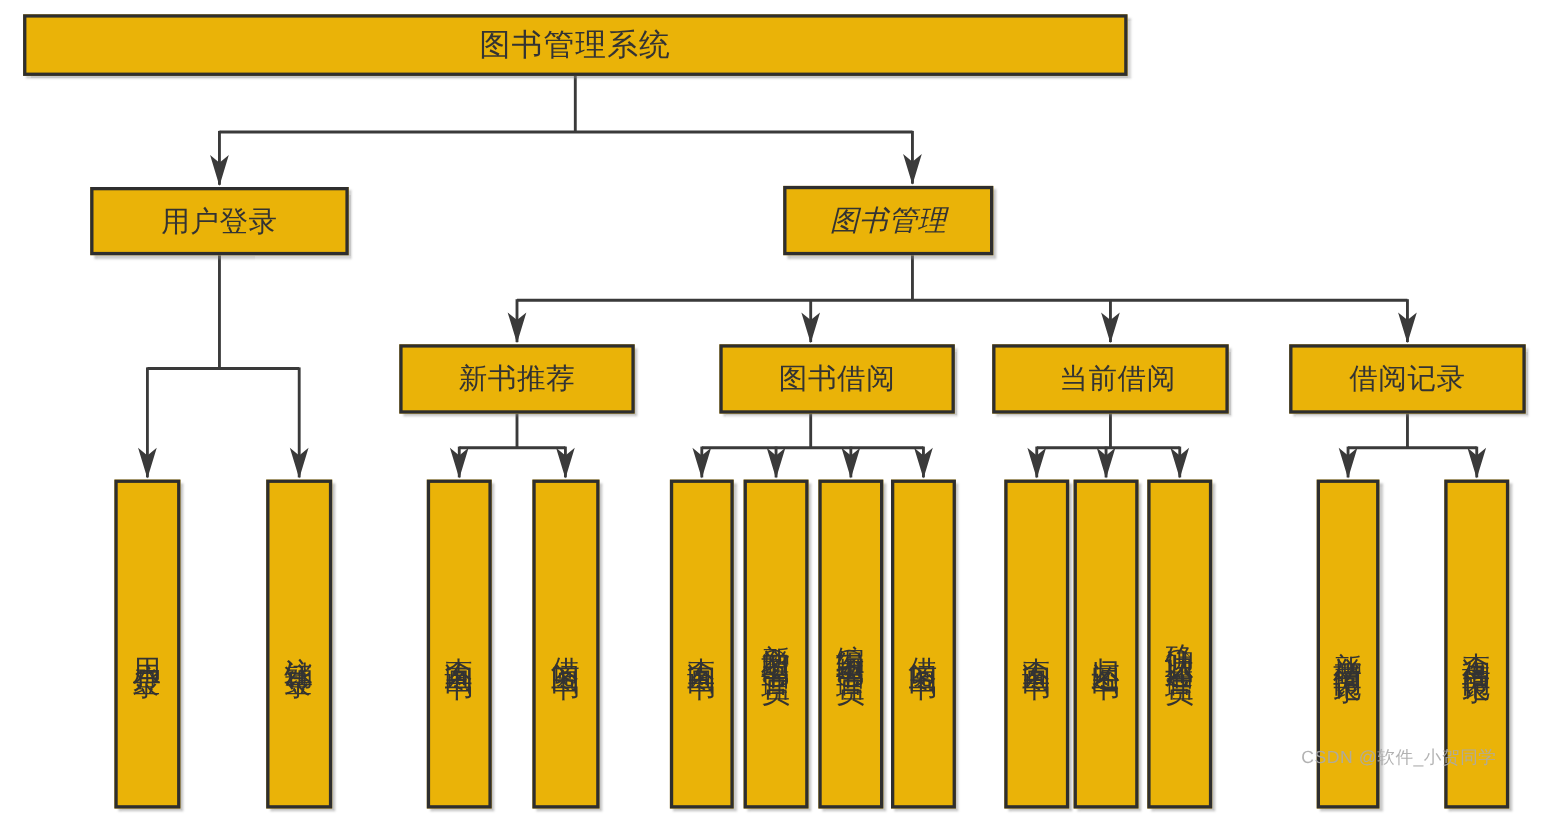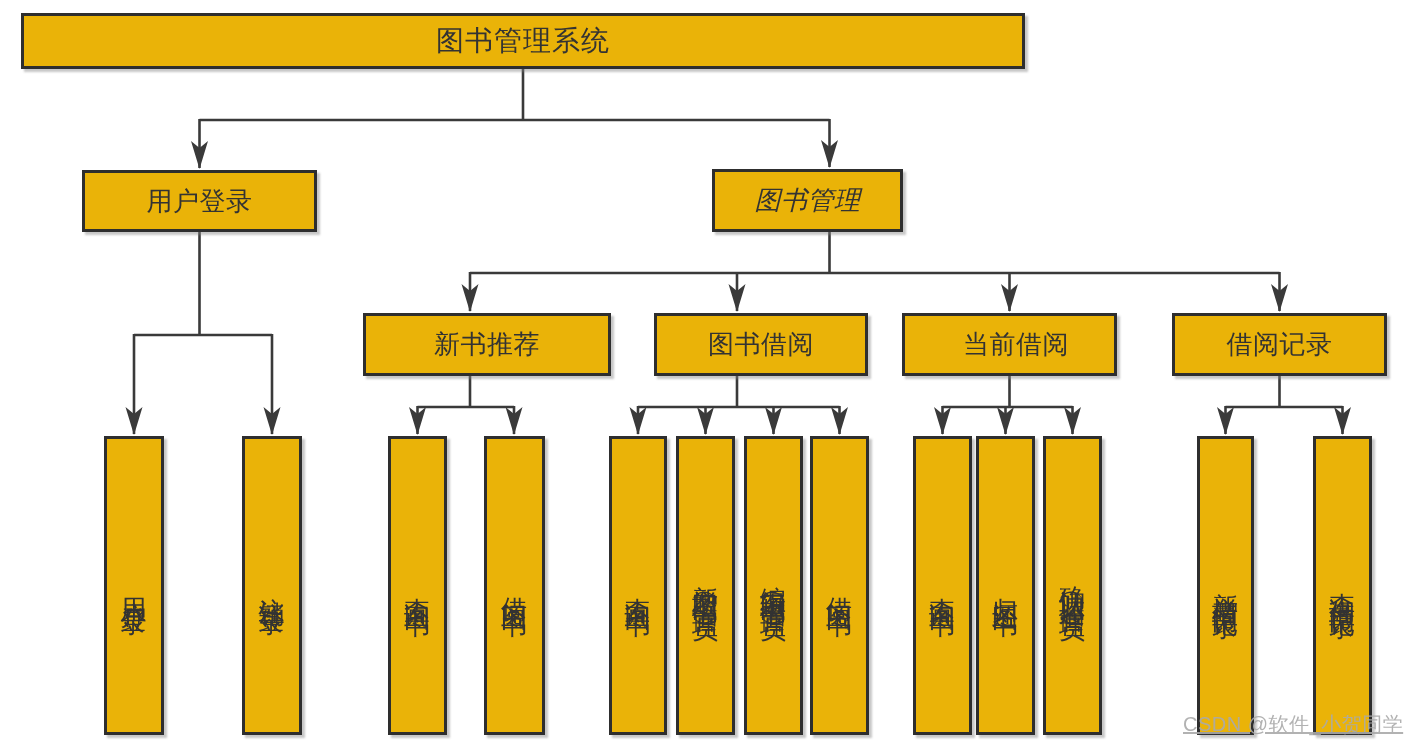--- a/index.html
+++ b/index.html
@@ -20,23 +20,23 @@
   }
   .lvl-root span{font-size:28px;letter-spacing:1px;}
   .lvl-h span{font-size:26px;letter-spacing:0.5px;}
   .vert span{
     writing-mode:vertical-rl;
     font-size:26px;
     letter-spacing:4.5px;
     line-height:1;
   }
   .watermark{
-    position:absolute;left:1183px;top:711px;
-    font-size:20px;color:var(--wm);opacity:0.9;
-    white-space:nowrap;z-index:5;letter-spacing:0.5px;text-decoration:underline;
+    position:absolute;left:1183px;top:679px;
+    font-size:16px;color:var(--wm);opacity:0.9;
+    white-space:nowrap;z-index:5;letter-spacing:0.5px;
   }
 </style>
 </head>
 <body>
 
 <div class="canvas">
 
   <svg class="edges" viewBox="0 0 1405 747" xmlns="http://www.w3.org/2000/svg">
     <defs>
       <marker id="arr" markerUnits="userSpaceOnUse" markerWidth="30" markerHeight="20" viewBox="0 0 30 18" refX="29" refY="9" orient="auto">
@@ -96,21 +96,21 @@
     <span>图书管理系统</span>
   </div>
 
   <div class="node lvl-h" style="left:82px;top:170px;width:235px;height:62px;">
     <span>用户登录</span>
   </div>
   <div class="node lvl-h" style="left:712px;top:169px;width:191px;height:63px;font-style:italic;">
     <span>图书管理</span>
   </div>
 
-  <div class="node lvl-h" style="left:363px;top:313px;width:248px;height:63px;">
+  <div class="node lvl-h" style="left:363px;top:313px;width:214px;height:63px;">
     <span>新书推荐</span>
   </div>
   <div class="node lvl-h" style="left:630px;top:313px;width:214px;height:63px;margin-left:24px;">
     <span>图书借阅</span>
   </div>
   <div class="node lvl-h" style="left:902px;top:313px;width:215px;height:63px;padding-left:13px;">
     <span>当前借阅</span>
   </div>
   <div class="node lvl-h" style="left:1172px;top:313px;width:215px;height:63px;">
     <span>借阅记录</span>

